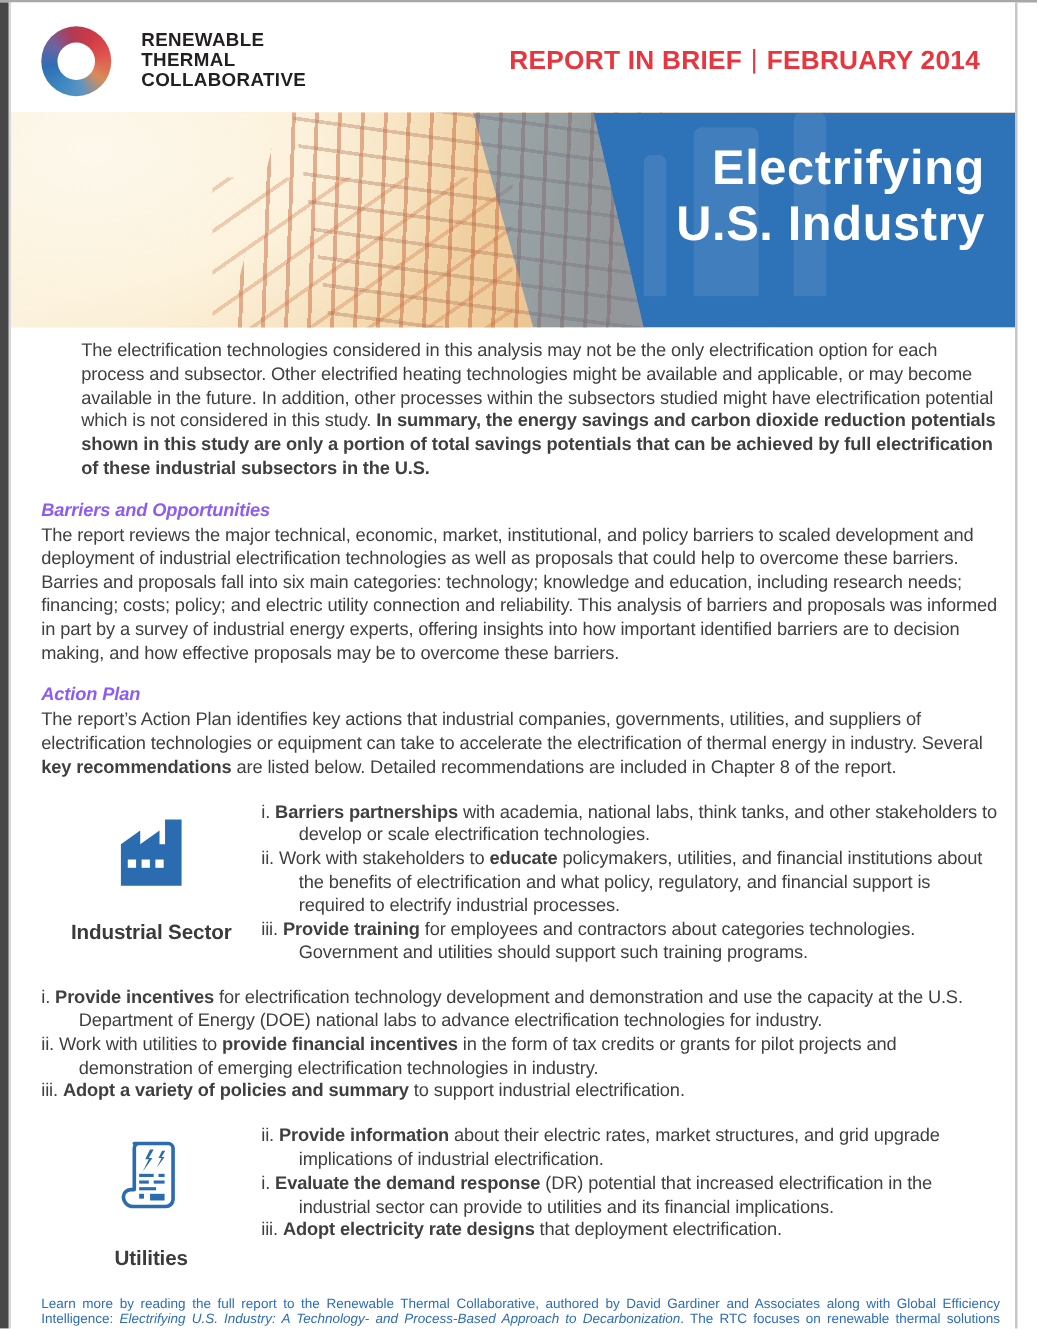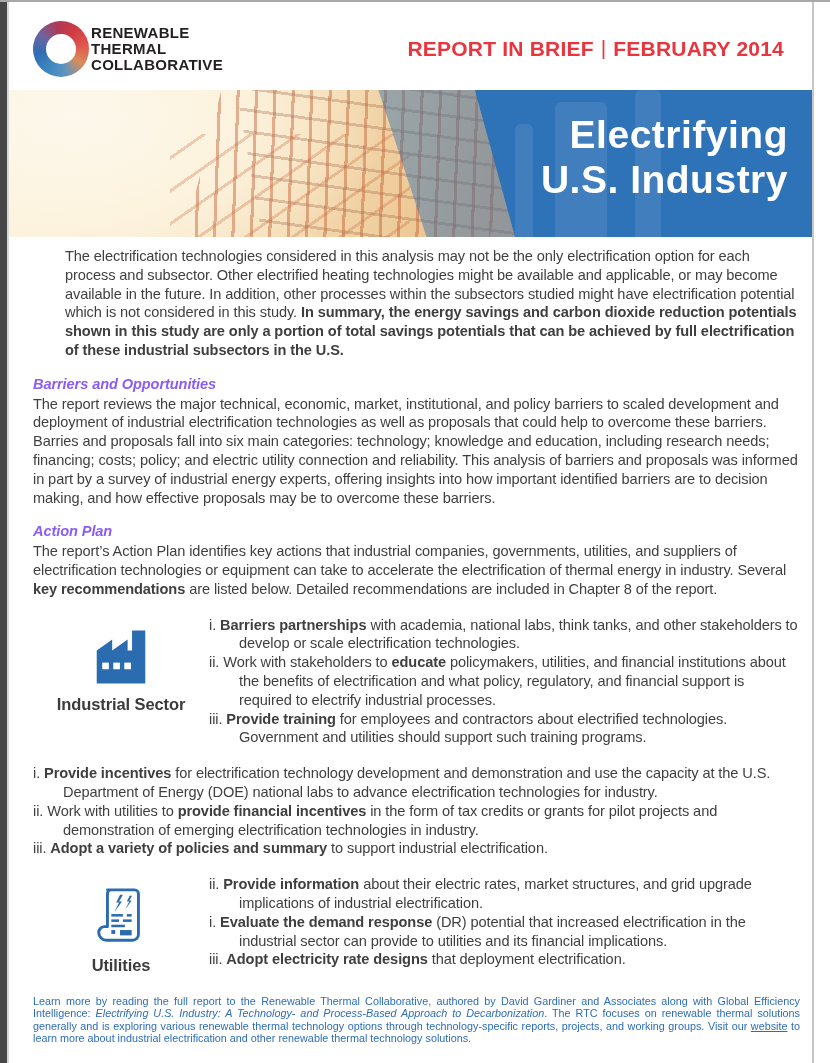--- a/index.html
+++ b/index.html
@@ -13,26 +13,26 @@
   .edge-right{position:absolute;left:812px;top:2px;bottom:0;width:2px;background:#c6c6c6;}
 
   .page{position:absolute;left:9px;top:2px;width:803px;height:1061px;background:#fff;}
 
   
   .header{display:flex;align-items:center;height:88px;padding:6px 14px 0 24px;}
   .logo{display:flex;align-items:center;}
   .logo-ring{width:56px;height:56px;border-radius:50%;position:relative;flex:0 0 56px;
     background:conic-gradient(from 215deg,#3c87c0,#2f6db4,#6f639f,#b03a55,#cf3a44,#e0554e,#d98c5a,#5b94c2,#3c87c0);}
   .logo-ring::after{content:"";position:absolute;left:13px;top:13px;width:30px;height:30px;border-radius:50%;background:#fff;}
-  .wordmark{margin-left:2px;font-weight:bold;font-size:15px;line-height:16px;color:#231f20;letter-spacing:.3px;}
+  .wordmark{margin-left:24px;font-weight:bold;font-size:15px;line-height:16px;color:#231f20;letter-spacing:.3px;}
   .banner{margin-left:auto;color:#E8353E;font-weight:bold;font-size:21px;letter-spacing:.2px;white-space:nowrap;padding-right:14px;}
   .banner .pipe{font-weight:400;padding:0 7px;position:relative;top:-1px;}
 
   
-  .hero{position:relative;height:147px;overflow:hidden;background:
+  .hero{position:relative;height:172px;overflow:hidden;background:
     radial-gradient(ellipse 420px 260px at 8% 18%, #fdf8ec 0%, rgba(253,244,224,.9) 40%, rgba(250,233,203,0) 75%),
     linear-gradient(100deg,#f9efdb 0%,#f7e6c6 22%,#f3d9ae 38%,#eecb9a 50%,#e7ba8a 60%,#e0b089 70%,#d8a87f 80%);}
   .scaffold1{position:absolute;left:24%;top:-12%;width:38%;height:130%;transform:skewX(-14deg);
     background:repeating-linear-gradient(78deg,rgba(196,84,44,0) 0 15px,rgba(196,92,50,.45) 15px 18px);}
   .scaffold2{position:absolute;left:30%;top:-12%;width:34%;height:130%;transform:skewX(10deg);
     background:repeating-linear-gradient(8deg,rgba(150,110,90,0) 0 19px,rgba(170,110,80,.35) 19px 22px);}
   .scaffold3{position:absolute;left:20%;top:30%;width:30%;height:80%;
     background:repeating-linear-gradient(-35deg,rgba(215,120,60,0) 0 24px,rgba(205,105,60,.30) 24px 27px);}
   .ov-light{position:absolute;inset:0;background:rgba(47,110,176,.45);
     clip-path:polygon(46% 0,58% 0,63% 100%,52% 100%);}
@@ -51,21 +51,21 @@
   .sec-heading{margin-top:15px;font-weight:bold;font-style:italic;color:#8b5cf6;}
   .sec-body{margin-top:1px;}
   .b{font-weight:bold;}
   .i{font-style:italic;}
   .u{text-decoration:underline;cursor:pointer;}
 
   
   .rec{display:flex;margin-top:17px;}
   .rec-left{flex:0 0 176px;display:flex;flex-direction:column;align-items:center;padding-top:8px;}
   .rec-left svg{display:block;}
-  .rec-label{margin-top:7px;font-weight:bold;font-size:16.5px;color:#3b3b3b;text-align:center;}
+  .rec-label{margin-top:24px;font-weight:bold;font-size:16.5px;color:#3b3b3b;text-align:center;}
   .rec-list{flex:1;padding-right:2px;}
   .rec-item{padding-left:30px;text-indent:-30px;margin:0;}
   .num{display:inline;}
 
   
   .footnote{margin:20px 12px 0 24px;color:#2D6DB8;font-size:10.8px;line-height:12.4px;text-align:justify;}
 </style>
 </head>
 <body>
 
@@ -121,21 +121,21 @@
             <path fill="#2B6CB0" d="M10 54 V24 L24 14 V24 L38 14 V24 H42 V6 H54 V54 Z"></path>
             <rect x="15" y="35" width="6" height="6" fill="#fff"></rect>
             <rect x="25" y="35" width="6" height="6" fill="#fff"></rect>
             <rect x="35" y="35" width="6" height="6" fill="#fff"></rect>
           </svg>
           <div class="rec-label">Industrial Sector</div>
         </div>
         <div class="rec-list">
           <div class="rec-item"><span class="num">i.</span> <span><span class="b">Barriers partnerships</span><span> with academia, national labs, think tanks, and other stakeholders to develop or scale electrification technologies.</span></span></div>
           <div class="rec-item"><span class="num">ii.</span> <span><span>Work with stakeholders to </span><span class="b">educate</span><span> policymakers, utilities, and financial institutions about the benefits of electrification and what policy, regulatory, and financial support is required to electrify industrial processes.</span></span></div>
-          <div class="rec-item"><span class="num">iii.</span> <span><span class="b">Provide training</span><span> for employees and contractors about electrified technologies. Government and utilities should support such training programs.</span></span></div>
+          <div class="rec-item"><span class="num">iii.</span> <span><span class="b">Provide training</span><span> for employees and contractors about categories technologies. Government and utilities should support such training programs.</span></span></div>
         </div>
       </div>
 
       <div class="rec">
         <div class="rec-list">
           <div class="rec-item"><span class="num">i.</span> <span><span class="b">Provide incentives</span><span> for electrification technology development and demonstration and use the capacity at the U.S. Department of Energy (DOE) national labs to advance electrification technologies for industry.</span></span></div>
           <div class="rec-item"><span class="num">ii.</span> <span><span>Work with utilities to </span><span class="b">provide financial incentives</span><span> in the form of tax credits or grants for pilot projects and demonstration of emerging electrification technologies in industry.</span></span></div>
           <div class="rec-item"><span class="num">iii.</span> <span><span class="b">Adopt a variety of policies and summary</span><span> to support industrial electrification.</span></span></div>
         </div>
       </div>

